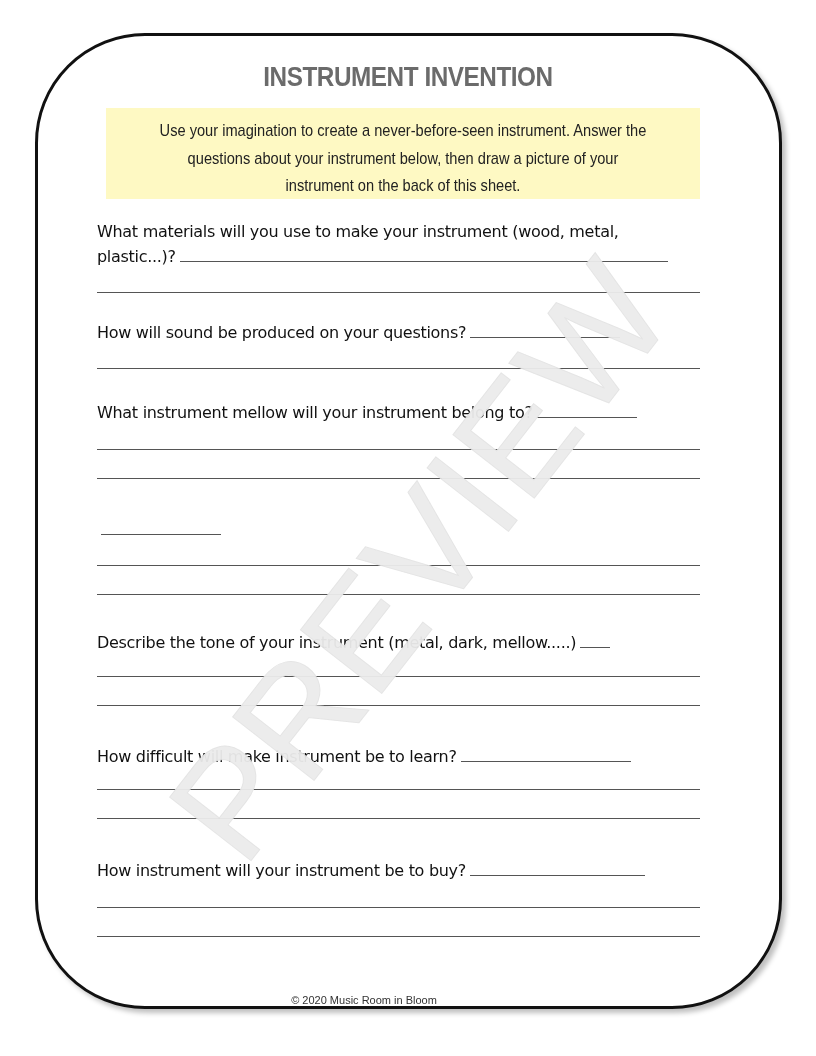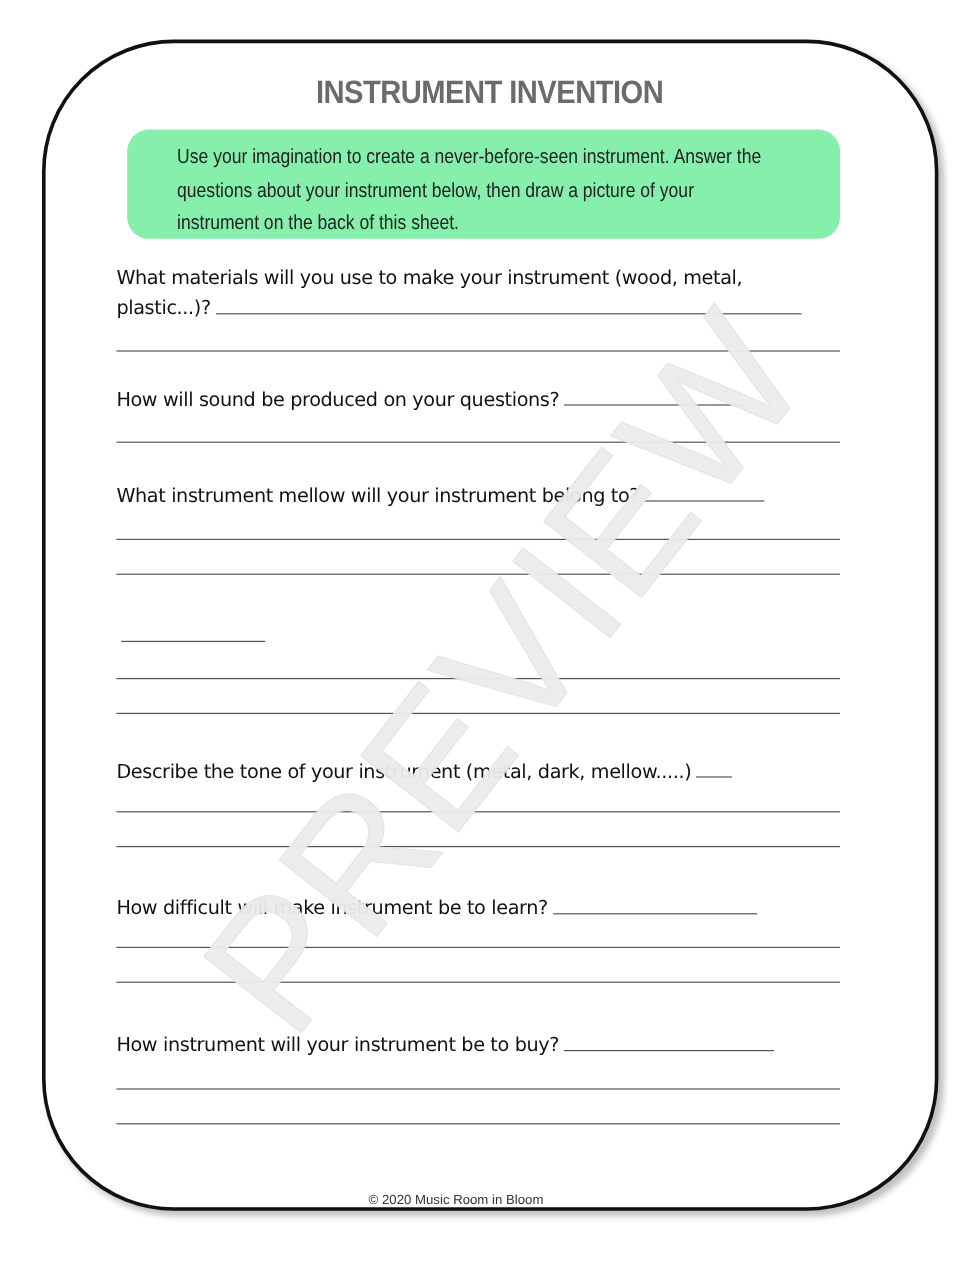--- a/index.html
+++ b/index.html
@@ -37,25 +37,24 @@
       letter-spacing: -0.5px;
       color: #6b6b6b;
       transform: scaleX(0.9);
     }
     .instructions {
       position: absolute;
       left: 106px;
       top: 108px;
       width: 594px;
       height: 91px;
-      background: #86efac;
+      background: #fef9c3;
       box-sizing: border-box;
       padding-top: 9px;
-      text-align: left;
-      border-radius: 18px;
+      text-align: center;
     }
     .instructions-line {
       display: block;
       font-family: "Liberation Sans", sans-serif;
       font-size: 17px;
       line-height: 27.5px;
       color: #222222;
       white-space: nowrap;
       transform: scaleX(0.86);
       transform-origin: center;
@@ -96,21 +95,21 @@
       color: #ececec;
       transform: rotate(-52deg);
       transform-origin: center center;
       pointer-events: none;
       opacity: 0.95;
       -webkit-text-stroke: 1px #e4e4e4;
       z-index: 5;
     }
     .footer {
       position: absolute;
-      left: 16px;
+      left: 0;
       top: 994px;
       width: 728px;
       text-align: center;
       font-family: "Liberation Sans", sans-serif;
       font-size: 11px;
       color: #333333;
     }
   </style>
 </head>
 <body>

